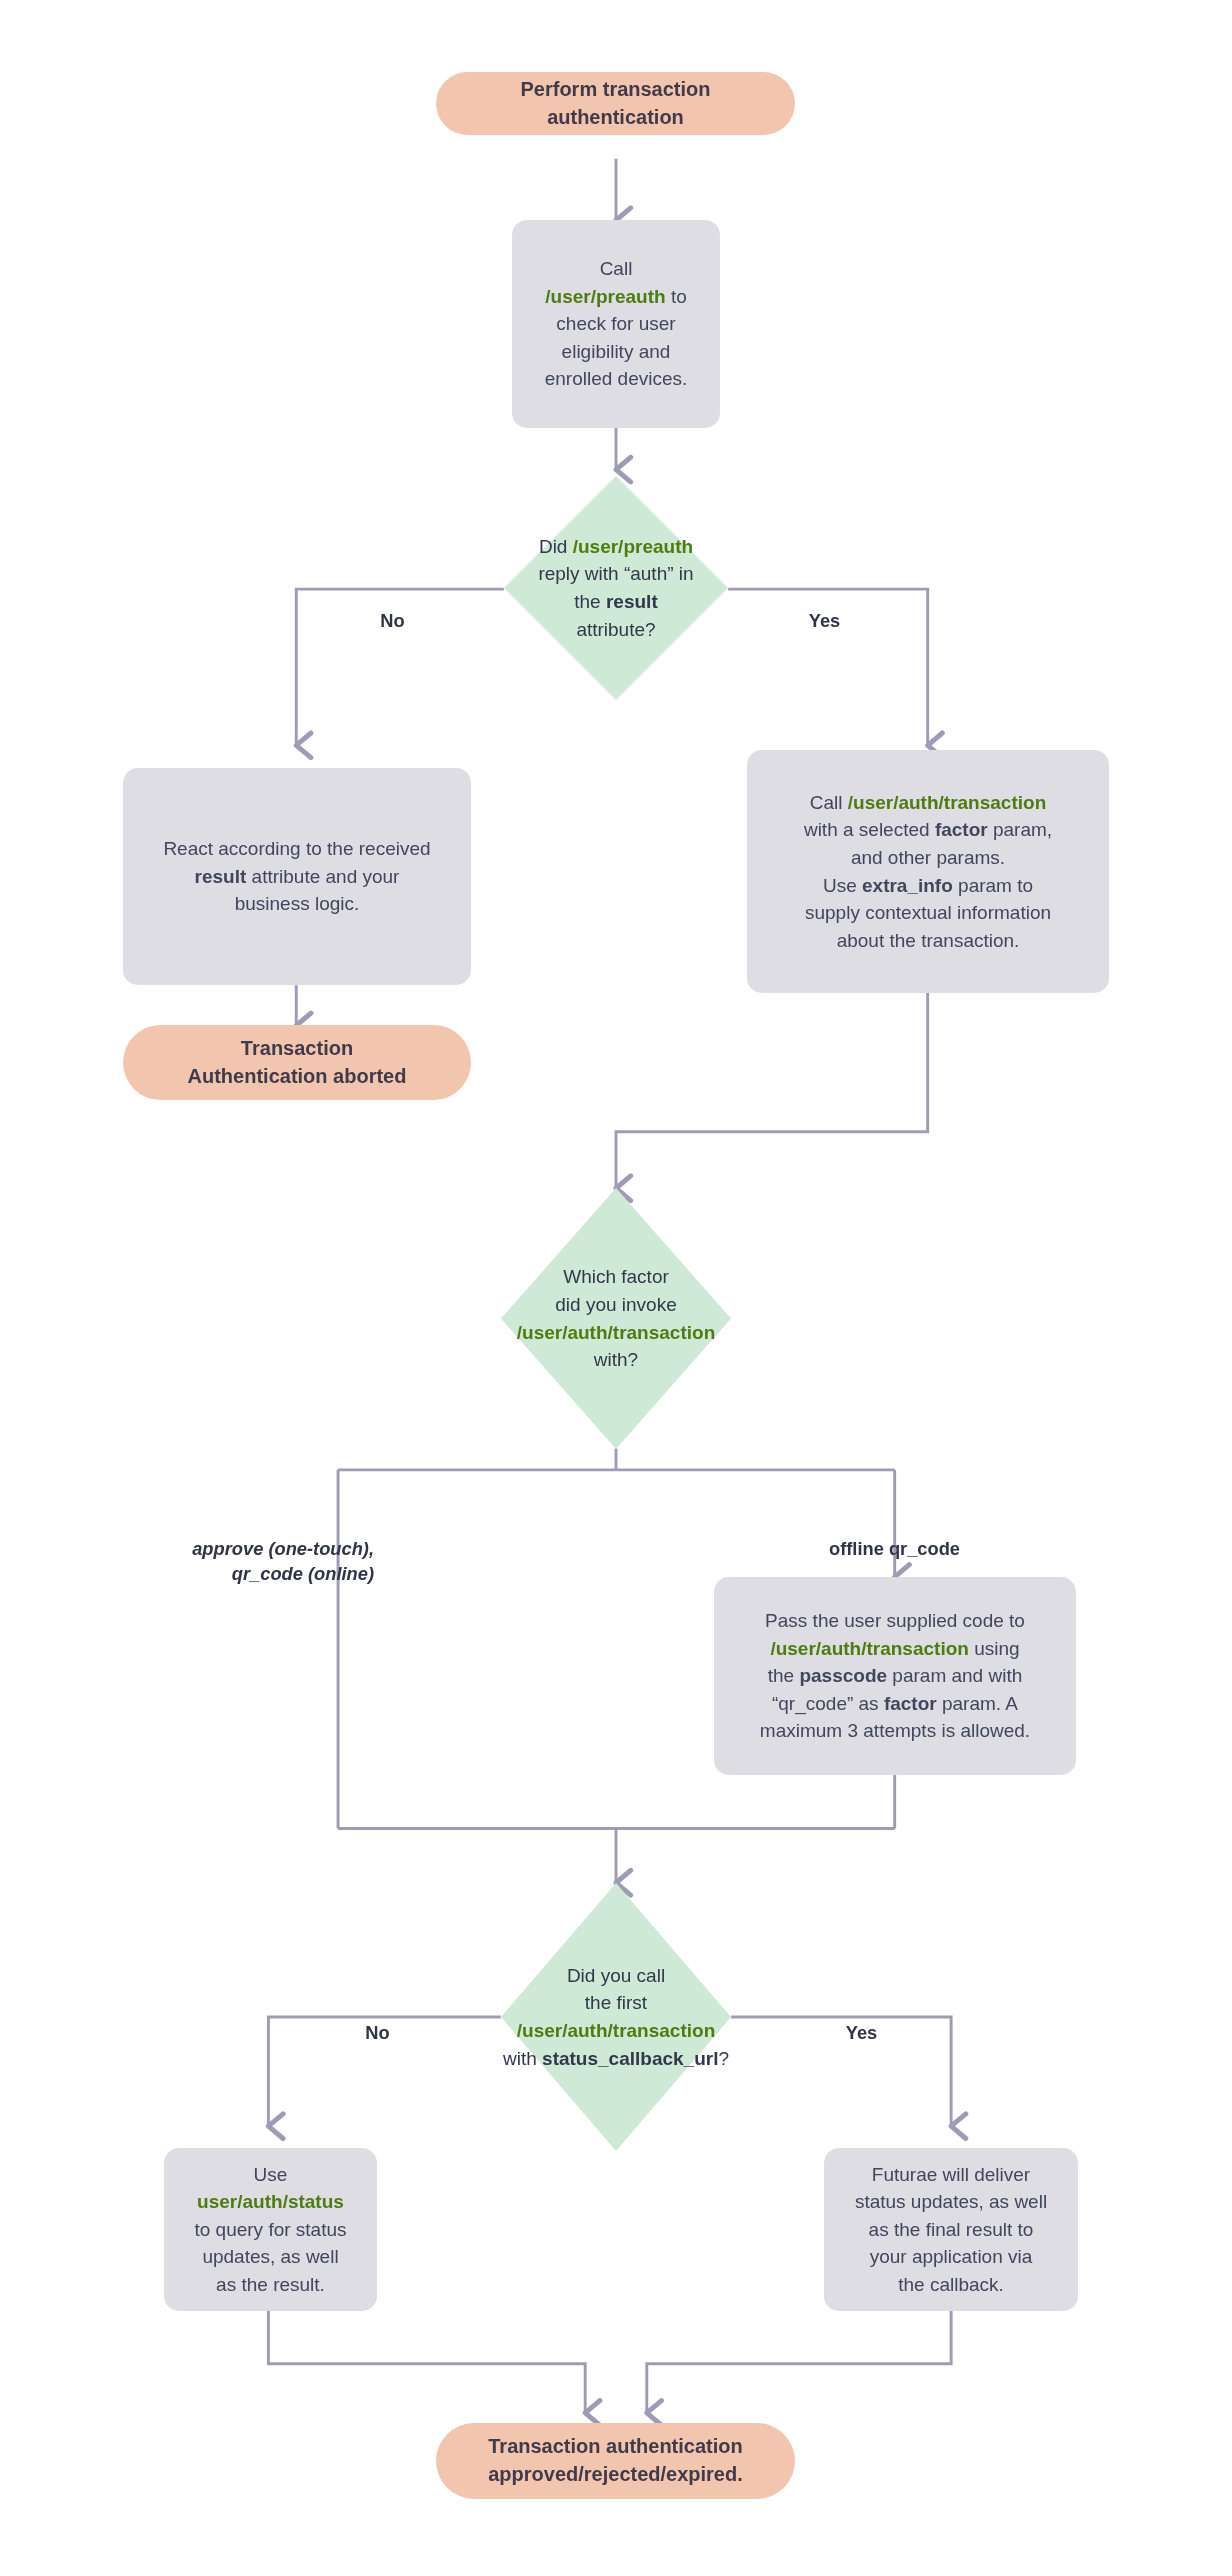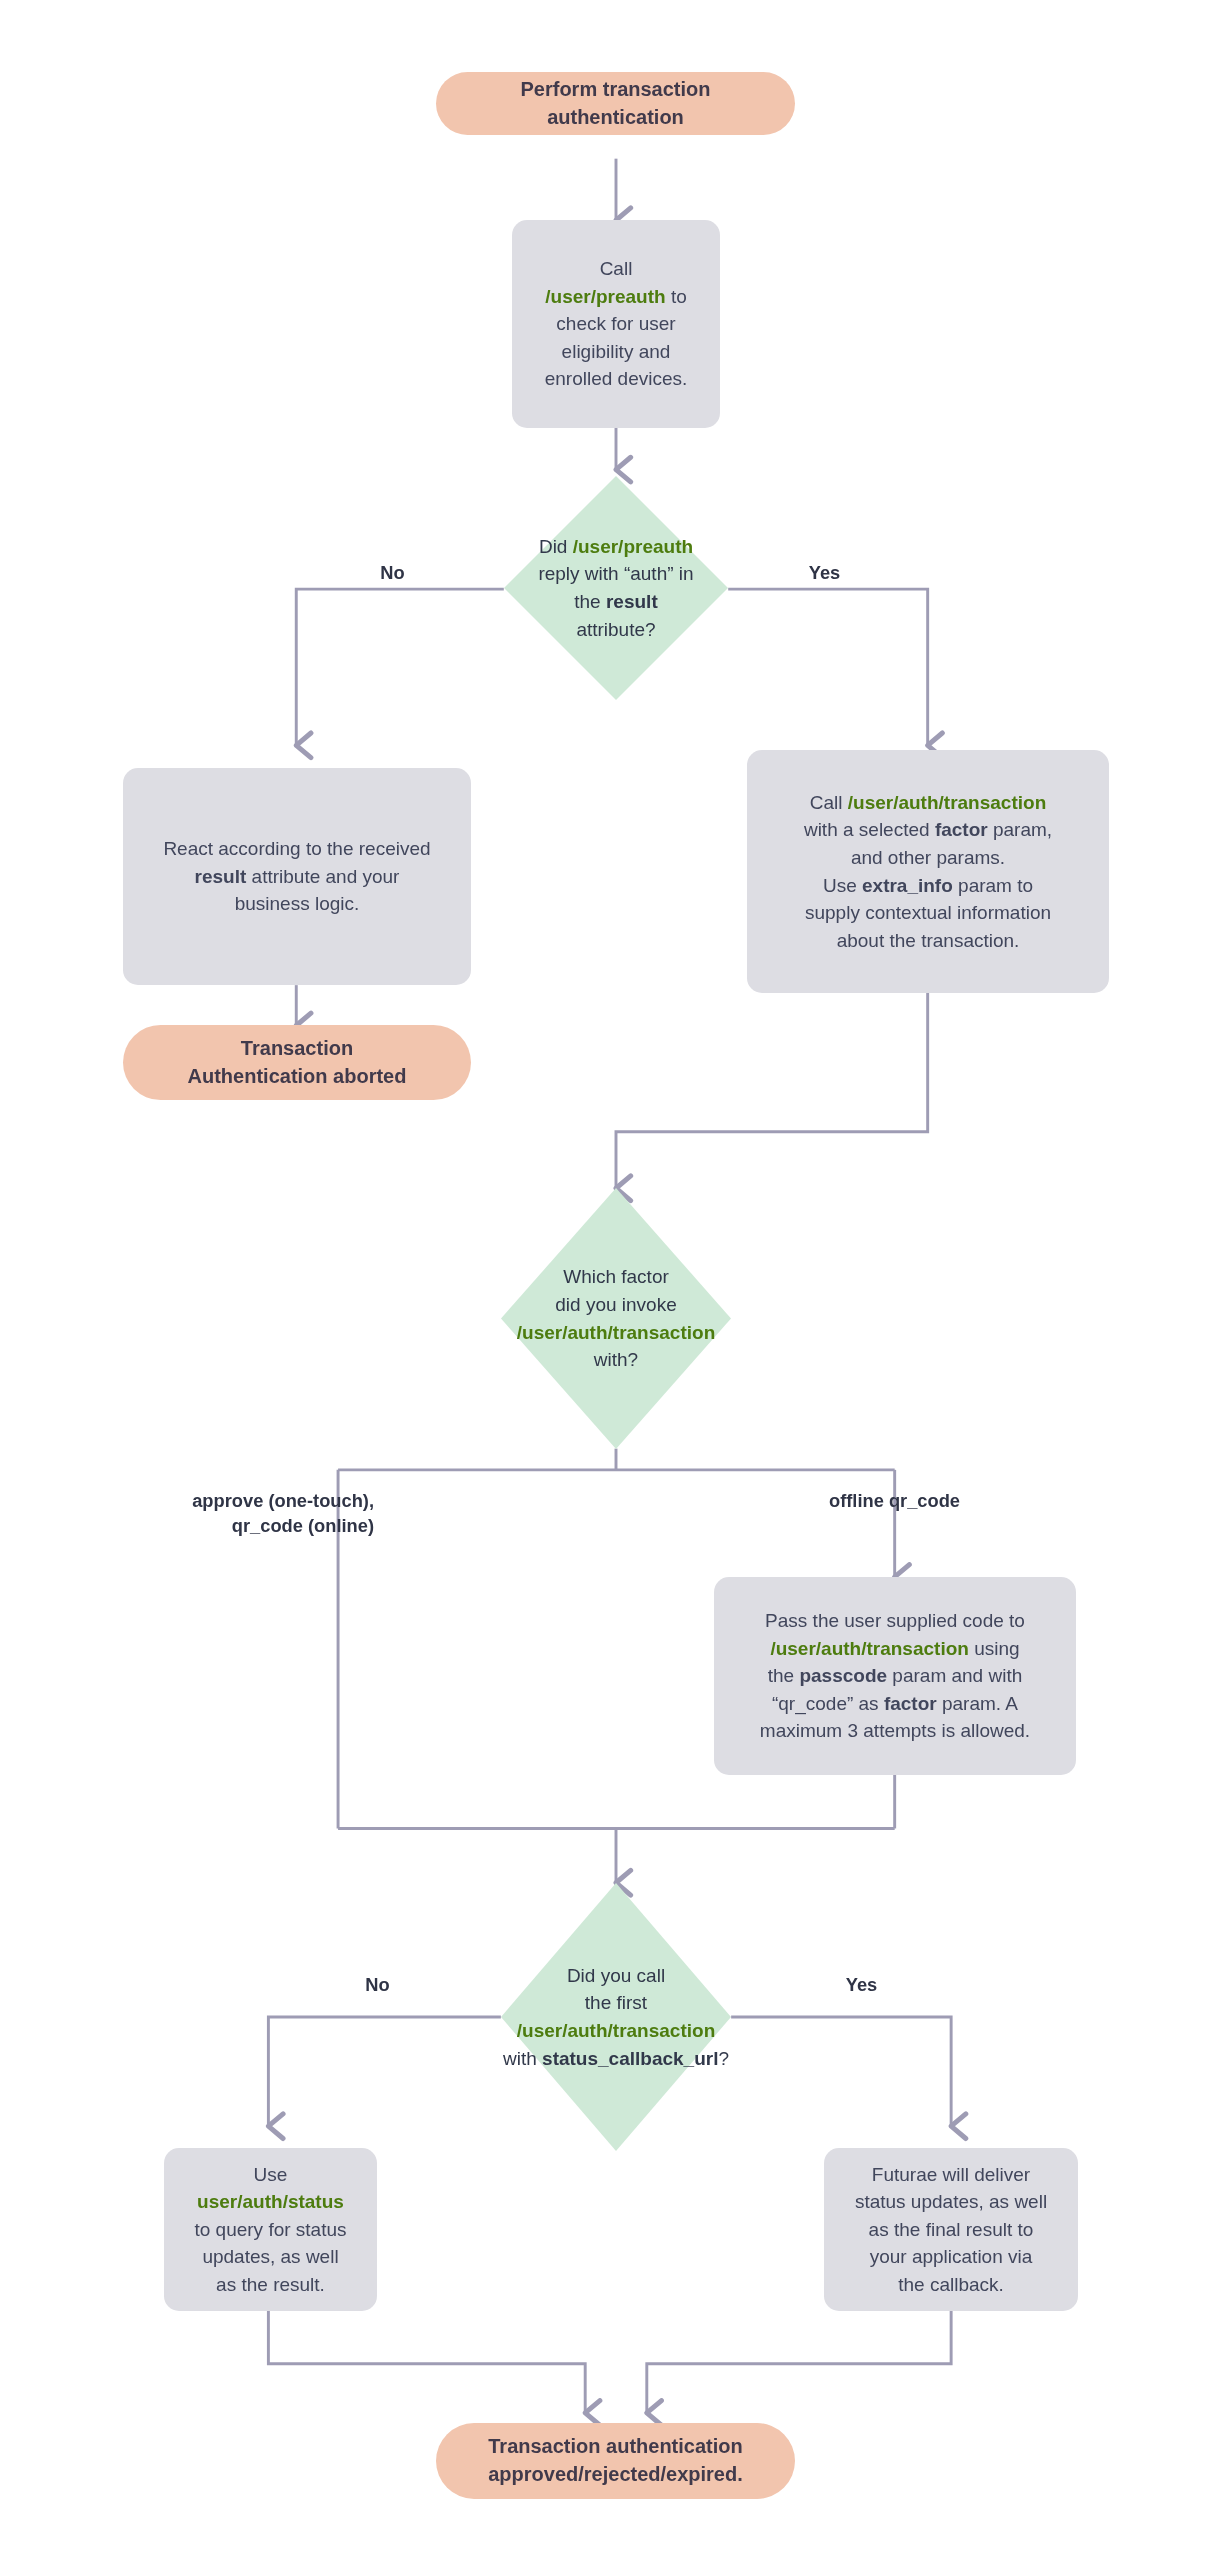--- a/index.html
+++ b/index.html
@@ -62,22 +62,23 @@
   .bold{font-weight:bold;}
 
   
   .elabel{
     position:absolute;
     font-size:18.3px;
     font-weight:bold;
     color:#2f3446;
     white-space:pre-line;
     line-height:1.35;
-  }
-  .elabel.r{text-align:right;}
+    margin-top:48px;
+  }
+  .elabel.r{text-align:right;font-style:italic;}
   .elabel.c{text-align:center;}
 </style>
 </head>
 <body>
 
 <div id="canvas">
 
   <svg id="wires" viewBox="0 0 1680 3512" xmlns="http://www.w3.org/2000/svg">
     <defs>
       <marker id="ah" markerWidth="14" markerHeight="14" refX="5.2" refY="6" orient="auto" markerUnits="strokeWidth">

